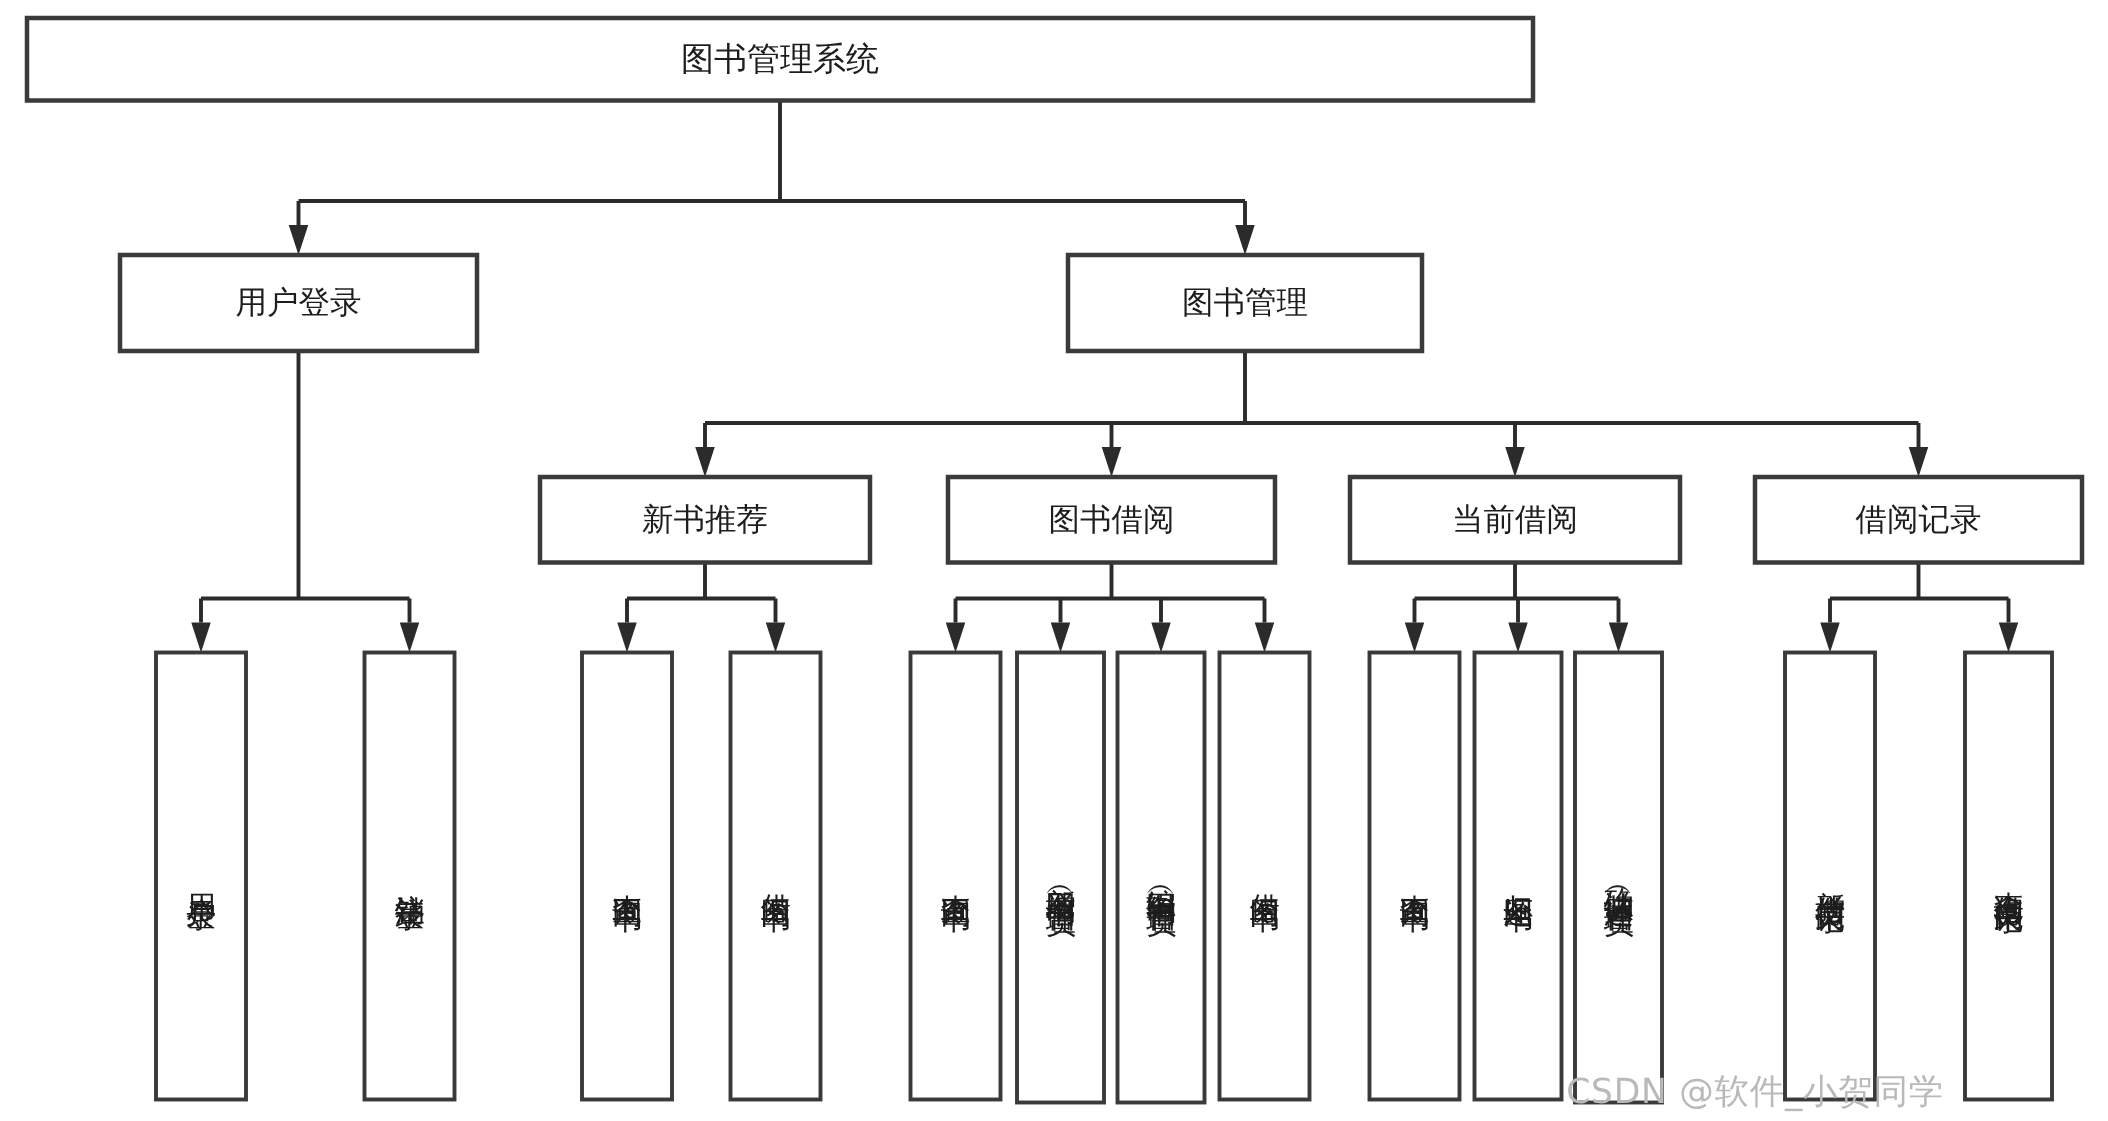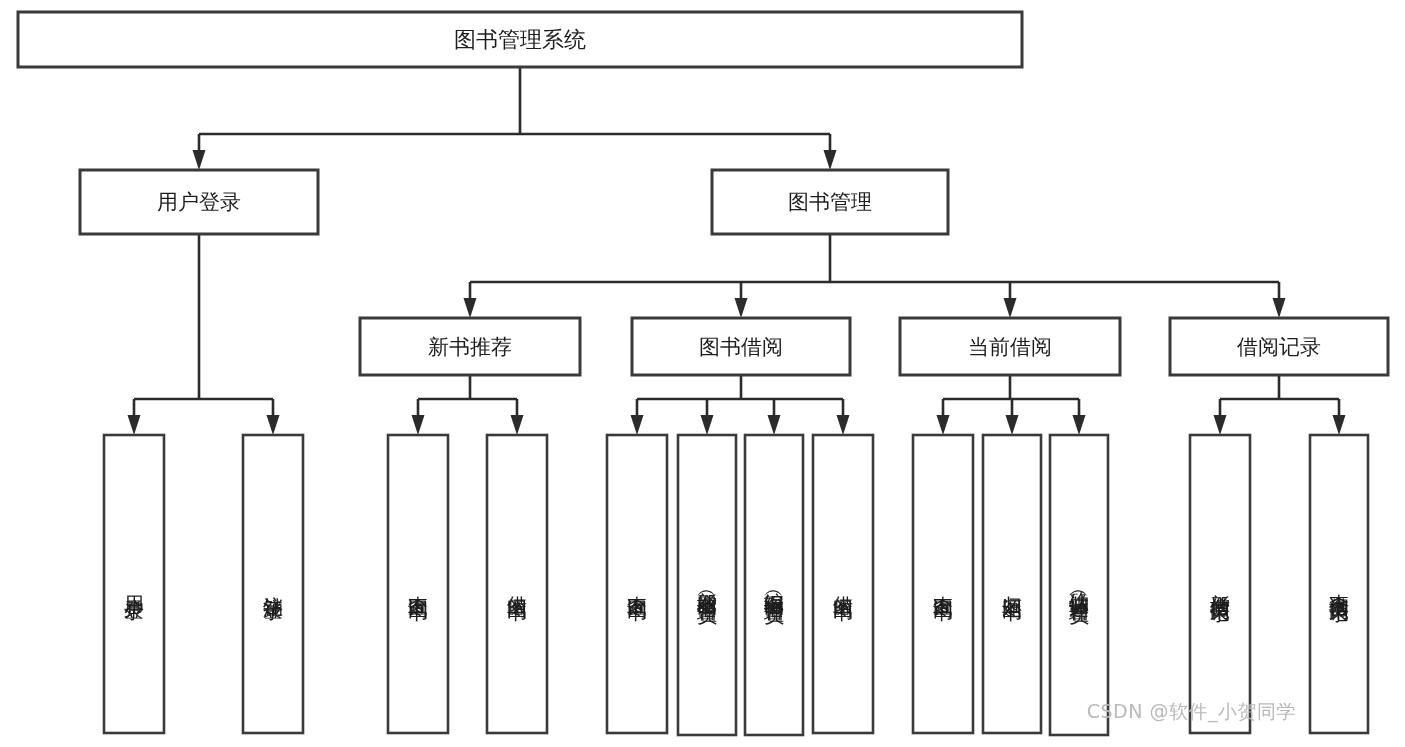--- a/index.html
+++ b/index.html
@@ -73,23 +73,23 @@
     color: #1d1d1d;
     letter-spacing: 2px;
     white-space: nowrap;
     text-align: center;
     pointer-events: none;
     user-select: none;
   }
   .watermark {
     position: absolute;
     right: 8px;
-    bottom: 22px;
-    font-family: "DejaVu Sans", "Liberation Sans", sans-serif;
-    font-size: 19px;
+    bottom: 4px;
+    font-family: "DejaVu Sans", "Liberation Sans", sans-serif;
+    font-size: 23px;
     color: #b9b9b9;
     letter-spacing: 0.5px;
     white-space: nowrap;
   }
 </style>
 </head>
 <body>
 
 <div id="diagram-root">
 

